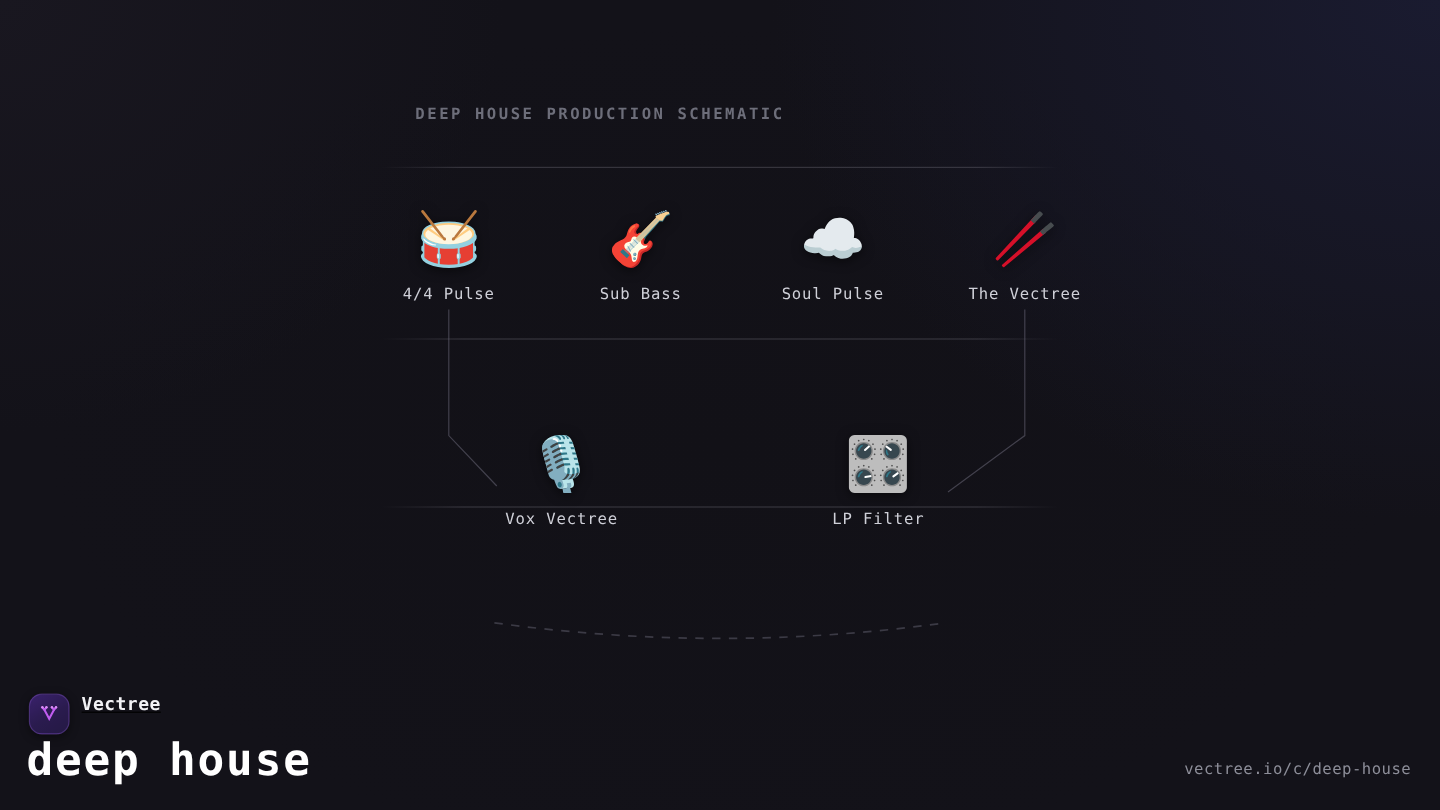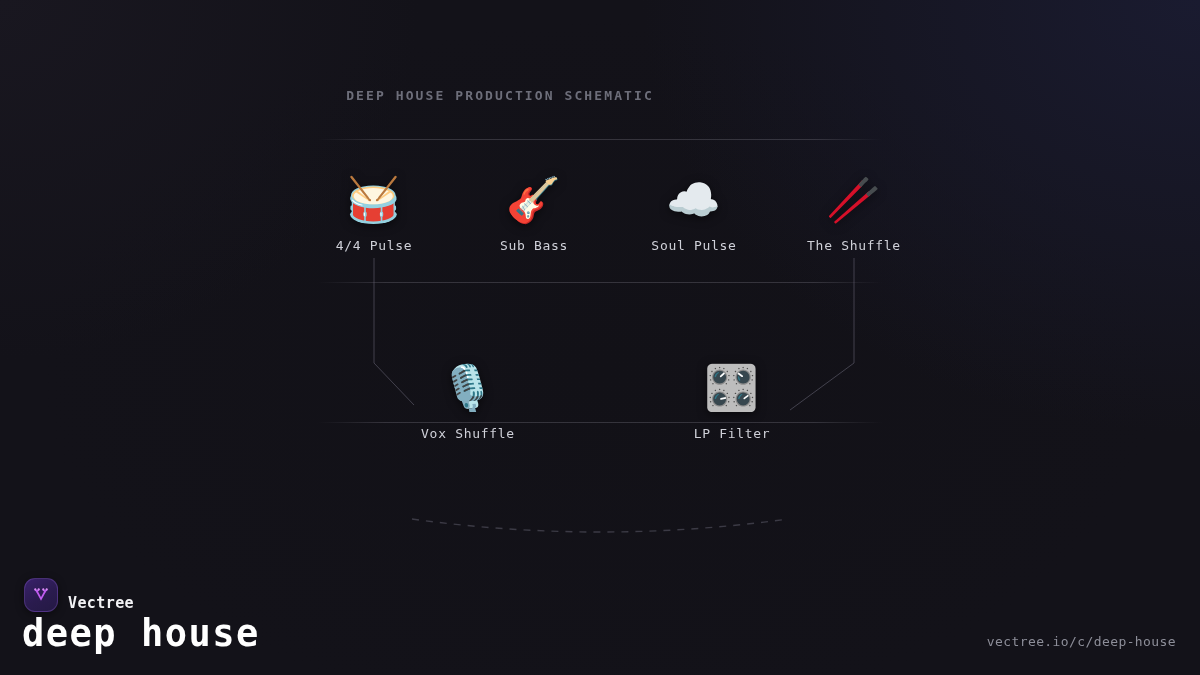--- a/index.html
+++ b/index.html
@@ -81,21 +81,21 @@
   .m1 { left:652px; }
 
   #wires { position:absolute; left:0; top:0; width:1200px; height:560px; }
 
   
   #footer {
     position:absolute; left:0; bottom:0; width:1200px; height:115px;
   }
   .brand-row {
     position:absolute; left:24px; top:18px;
-    display:flex; align-items:flex-end; gap:10px;
+    display:flex; align-items:flex-start; gap:10px;text-decoration:underline;
   }
   .logo {
     width:34px; height:34px; border-radius:11px;
     background:linear-gradient(150deg,#39216b 0%,#2a1b4e 55%,#241944 100%);
     border:1px solid rgba(150,100,220,0.30);
     display:flex; align-items:center; justify-content:center;
     box-shadow:0 2px 8px rgba(0,0,0,0.45);
   }
   .brand-name {
     font-size:15px; font-weight:700; color:#f2f2f5; letter-spacing:0.4px;
@@ -139,28 +139,28 @@
       <div class="node n1">
         <span class="glyph">🎸</span>
         <span class="label">Sub Bass</span>
       </div>
       <div class="node n2">
         <span class="glyph">☁️</span>
         <span class="label">Soul Pulse</span>
       </div>
       <div class="node n3">
         <span class="glyph">🥢</span>
-        <span class="label">The Shuffle</span>
+        <span class="label">The Vectree</span>
       </div>
     </div>
 
     <div class="row2">
       <div class="node m0">
         <span class="glyph">🎙️</span>
-        <span class="label">Vox Shuffle</span>
+        <span class="label">Vox Vectree</span>
       </div>
       <div class="node m1">
         <span class="glyph">🎛️</span>
         <span class="label">LP Filter</span>
       </div>
     </div>
   </div>
 
   <div id="footer">
 

